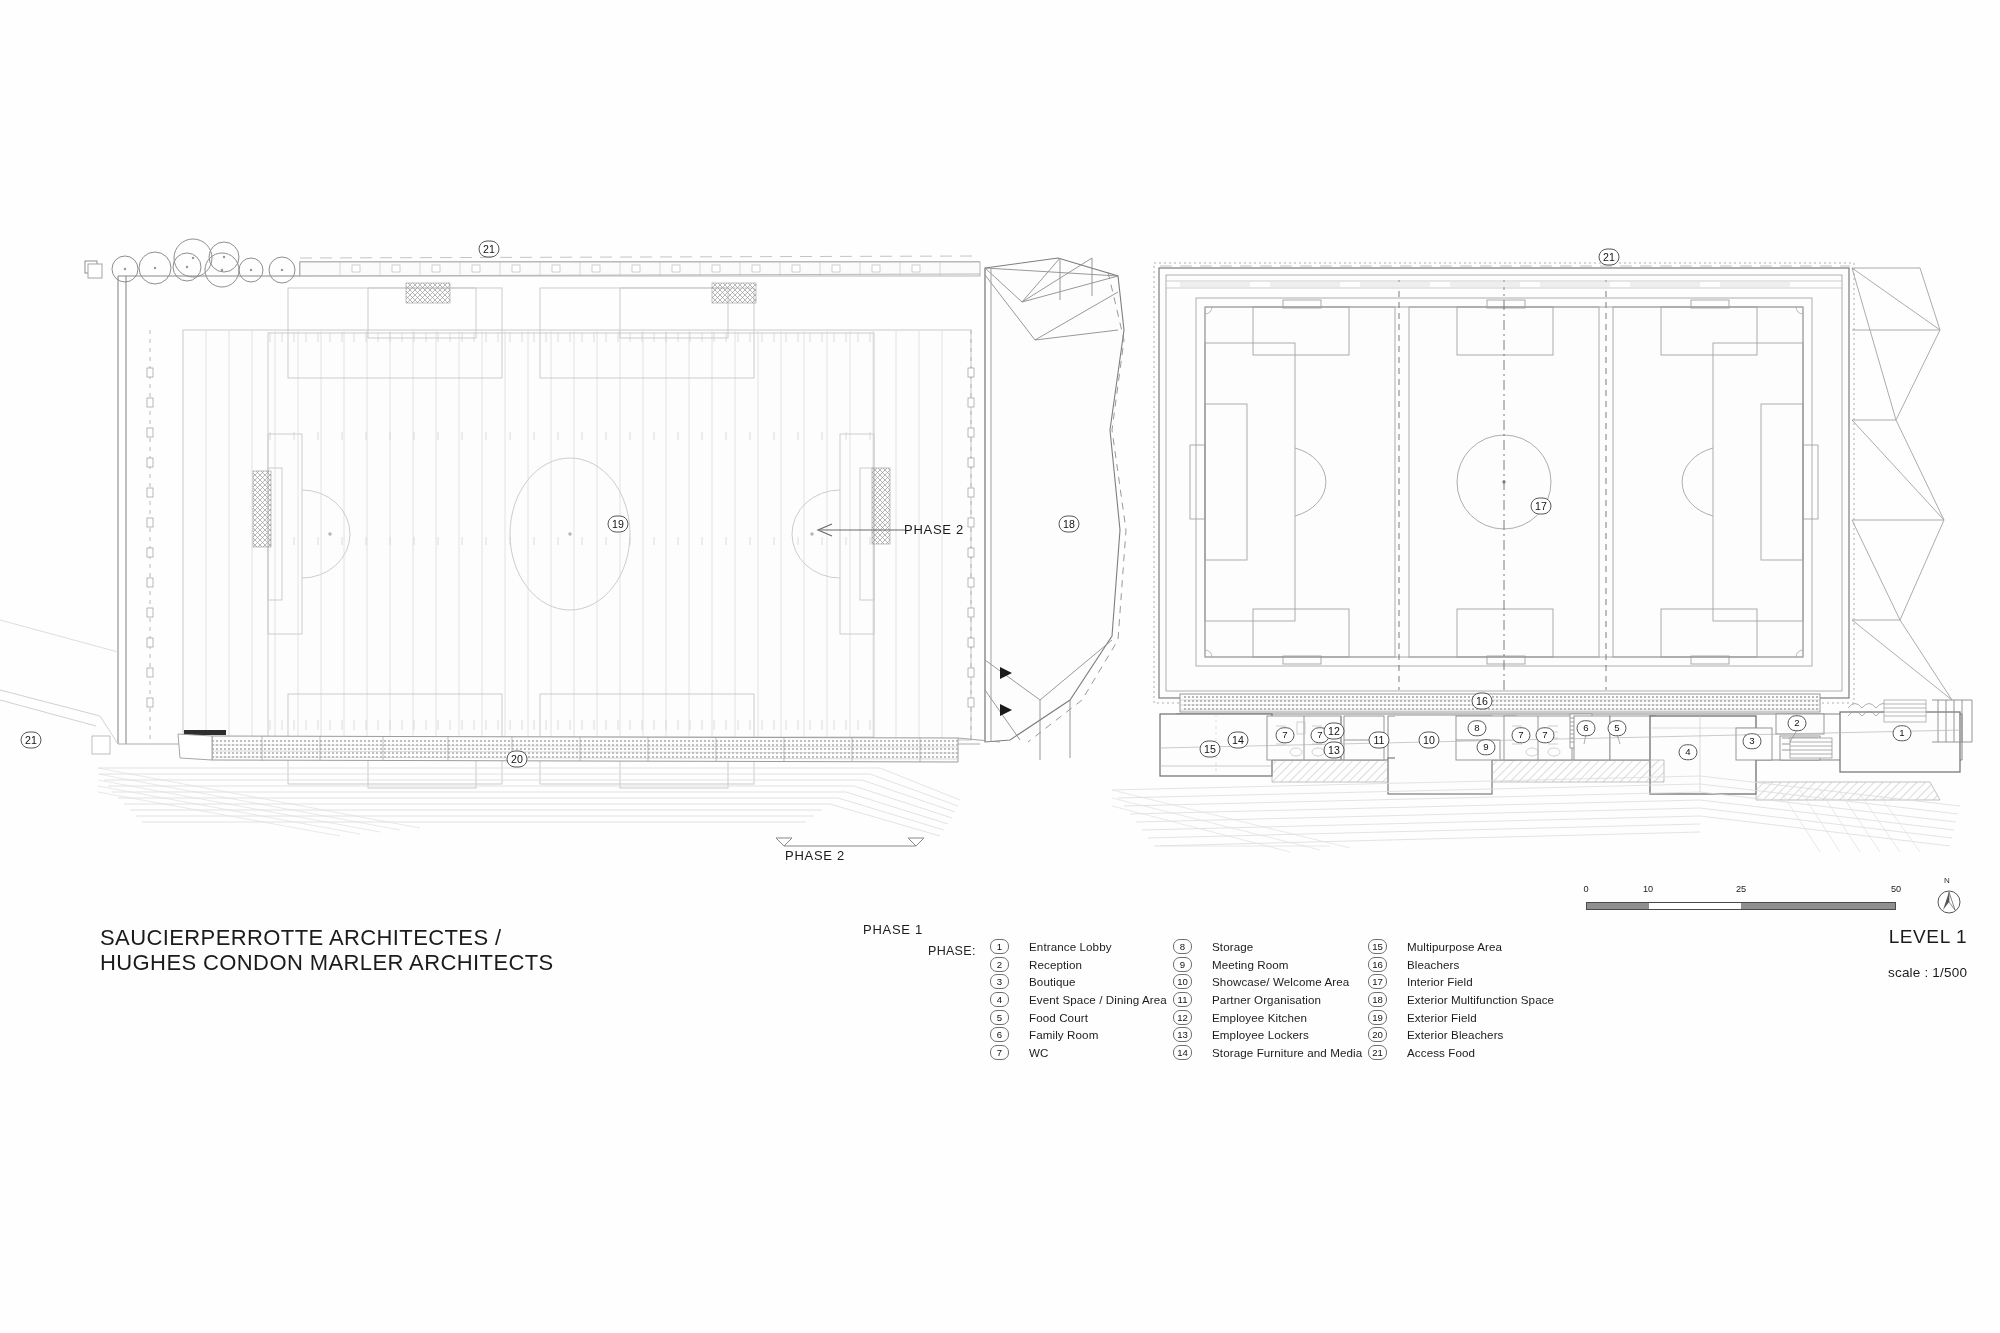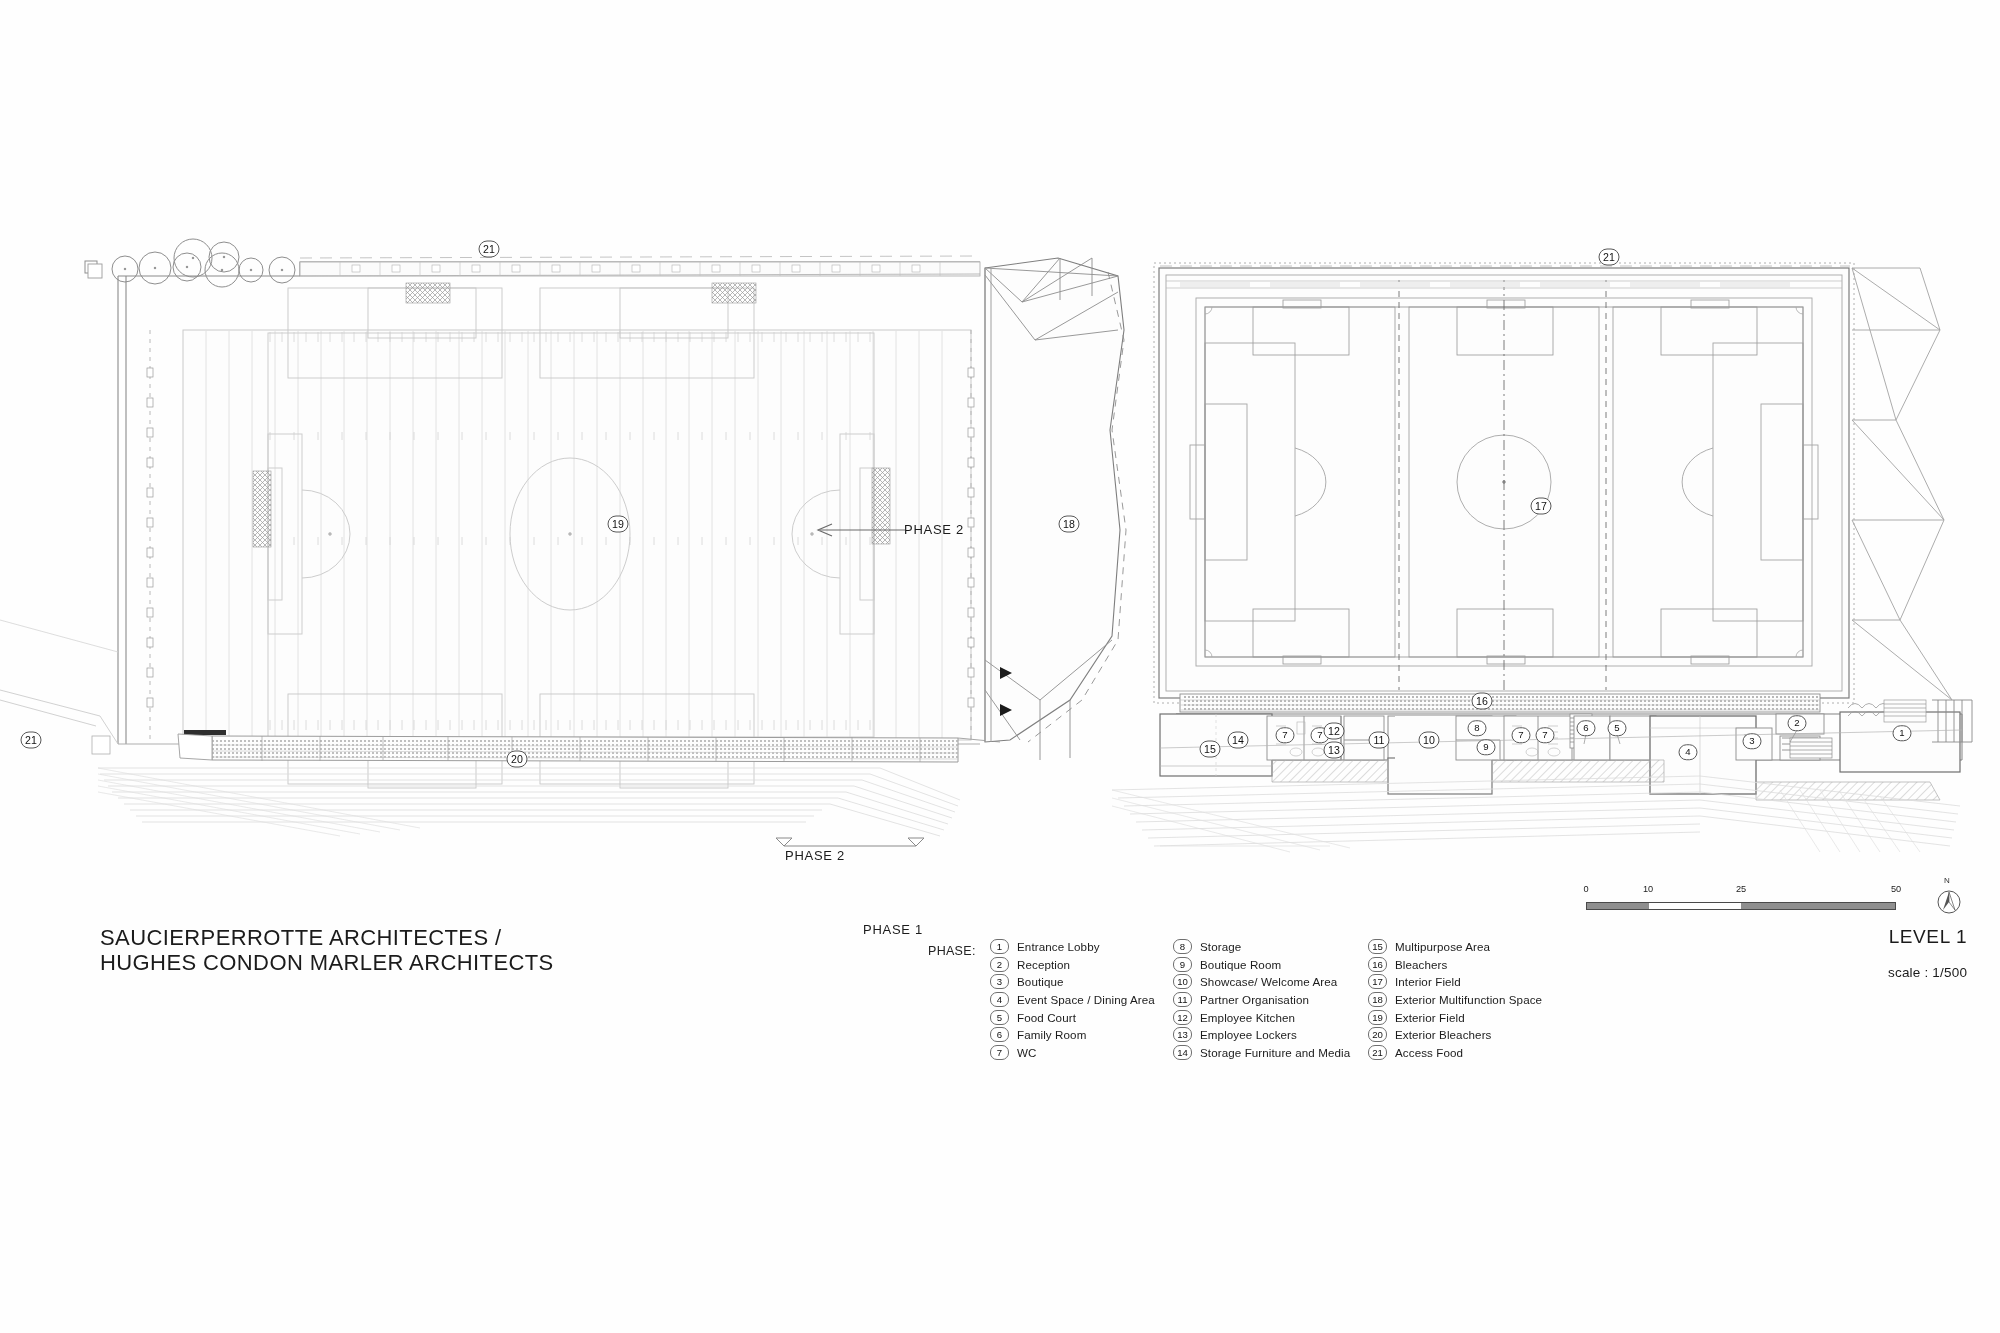--- a/index.html
+++ b/index.html
@@ -19,21 +19,21 @@
   .legendwrap{position:absolute;left:928px;top:938px;}
   .legend-title{position:absolute;left:0;top:6px;font-size:12.5px;letter-spacing:.3px;color:#222;}
   .legcol{position:absolute;top:0;}
   .legcol.c1{left:62px;}
   .legcol.c2{left:245px;}
   .legcol.c3{left:440px;}
   .legrow{display:flex;align-items:center;height:17.6px;}
   .legnum{width:17px;height:13px;border:1px solid #6f6f6f;border-radius:7px;
           font-size:9.6px;line-height:13px;text-align:center;color:#111;flex:none;
           background:#fff;}
-  .leglabel{margin-left:8px;font-size:11.6px;color:#1b1b1b;white-space:nowrap;letter-spacing:.1px;}
+  .leglabel{margin-left:20px;font-size:11.6px;color:#1b1b1b;white-space:nowrap;letter-spacing:.1px;}
 
   
   .tag{position:absolute;width:19px;height:15px;border:1px solid #585858;border-radius:9px;
        background:#fff;font-size:10.6px;line-height:15px;text-align:center;color:#111;
        transform:translate(-50%,-50%);}
   .tag.sm{width:17px;height:13.5px;font-size:9.6px;line-height:13.5px;}
 
   .plabel{position:absolute;font-size:13px;letter-spacing:.7px;color:#1b1b1b;
           transform:translate(-50%,-50%);white-space:nowrap;}
 
@@ -857,21 +857,21 @@
           <div class="leglabel">WC</div>
         </div>
       </div>
     <div class="legcol c2" id="legcol2">
         <div class="legrow">
           <div class="legnum">8</div>
           <div class="leglabel">Storage</div>
         </div>
         <div class="legrow">
           <div class="legnum">9</div>
-          <div class="leglabel">Boutique Room</div>
+          <div class="leglabel">Meeting Room</div>
         </div>
         <div class="legrow">
           <div class="legnum">10</div>
           <div class="leglabel">Showcase/ Welcome Area</div>
         </div>
         <div class="legrow">
           <div class="legnum">11</div>
           <div class="leglabel">Partner Organisation</div>
         </div>
         <div class="legrow">

